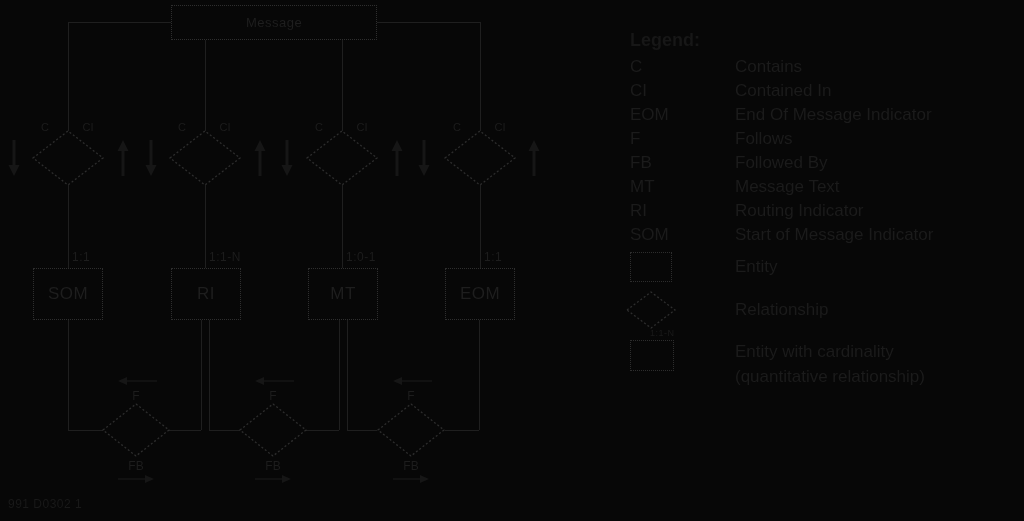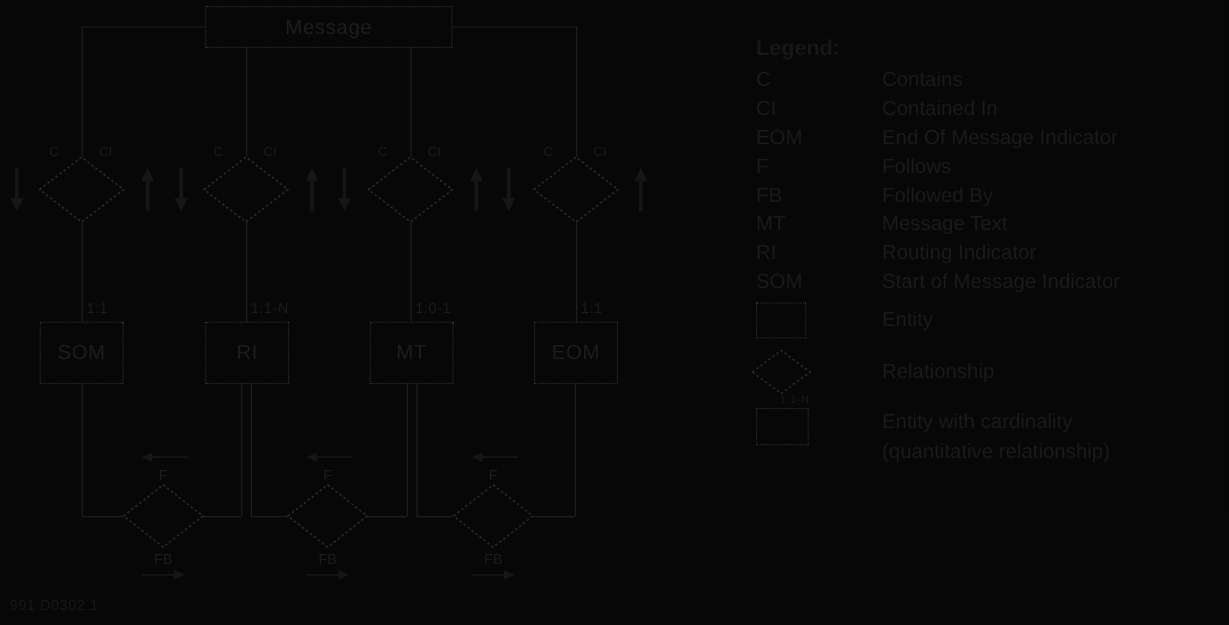--- a/index.html
+++ b/index.html
@@ -7,21 +7,21 @@
     position:relative;width:1024px;height:521px;background:#070707;
     font-family:"Liberation Sans",sans-serif;overflow:hidden;
   }
   .abs{position:absolute;}
   .box{
     position:absolute;border:1px dotted #2e2e2e;background:transparent;
     display:flex;align-items:center;justify-content:center;
     color:#1e1e1e;box-sizing:border-box;
   }
   .entity-box{font-size:17px;letter-spacing:0.5px;}
-  .root-box{font-size:17px;letter-spacing:0.5px;}
+  .root-box{font-size:13px;letter-spacing:0.5px;}
   svg{position:absolute;left:0;top:0;}
   .lbl{position:absolute;color:#1d1d1d;white-space:nowrap;}
   .lbl-small{font-size:11px;}
   .lbl-card{font-size:12px;letter-spacing:0.5px;}
   .lbl-rel{font-size:12px;text-align:center;}
   .fig-num{font-size:12px;color:#191919;letter-spacing:0.5px;}
   .legend-title{font-size:18px;font-weight:bold;color:#171717;}
   .legend-rows{position:absolute;left:630px;top:55px;font-size:17px;color:#1b1b1b;}
   .legend-row{display:flex;height:24px;line-height:24px;}
   .legend-abbr{width:105px;}

